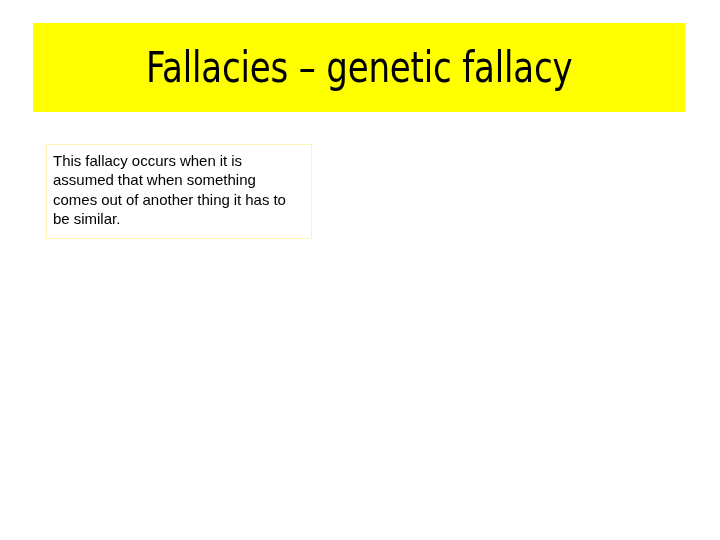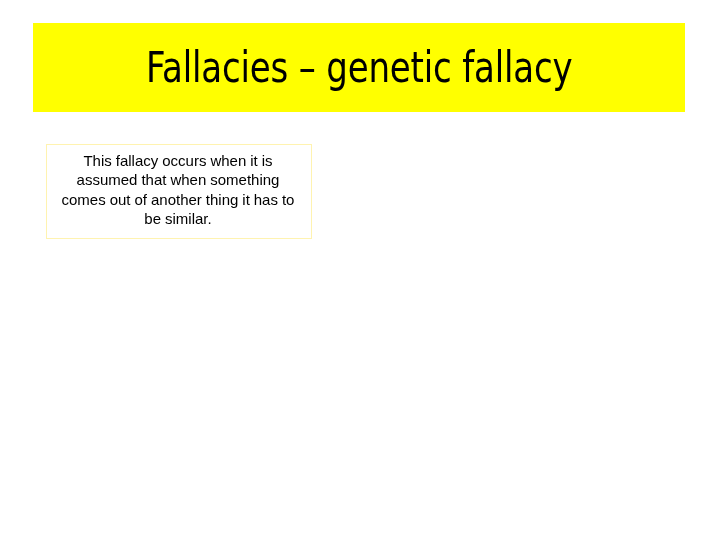--- a/index.html
+++ b/index.html
@@ -52,21 +52,21 @@
     border: 1px solid #FFF3B0;
     box-sizing: border-box;
   }
   #body-text {
     margin: 0;
     padding: 6px 8px 0 6px;
     font-family: "Liberation Sans", sans-serif;
     font-size: 15px;
     line-height: 19.4px;
     color: #000000;
-    text-align: center;
+    text-align: left;
     word-spacing: -0.2px;
   }
   
   #content-area {
     position: absolute;
     left: 0;
     top: 250px;
     width: 720px;
     height: 290px;
   }

